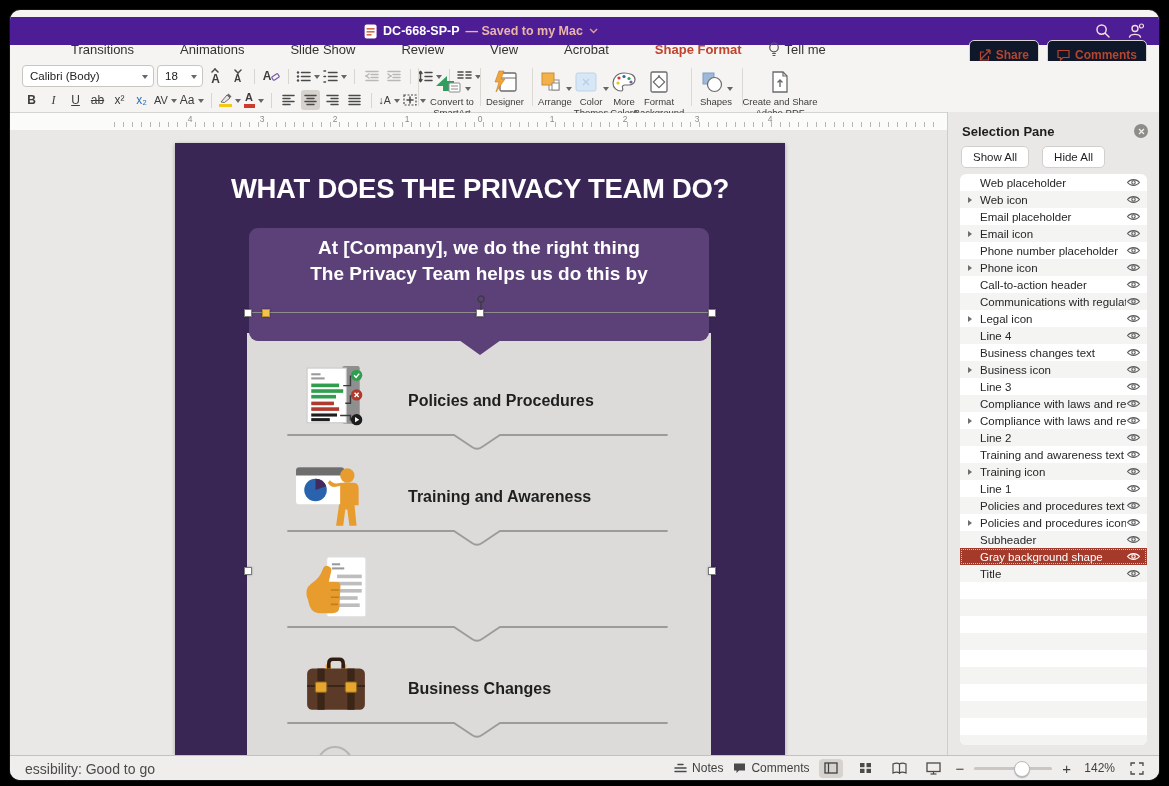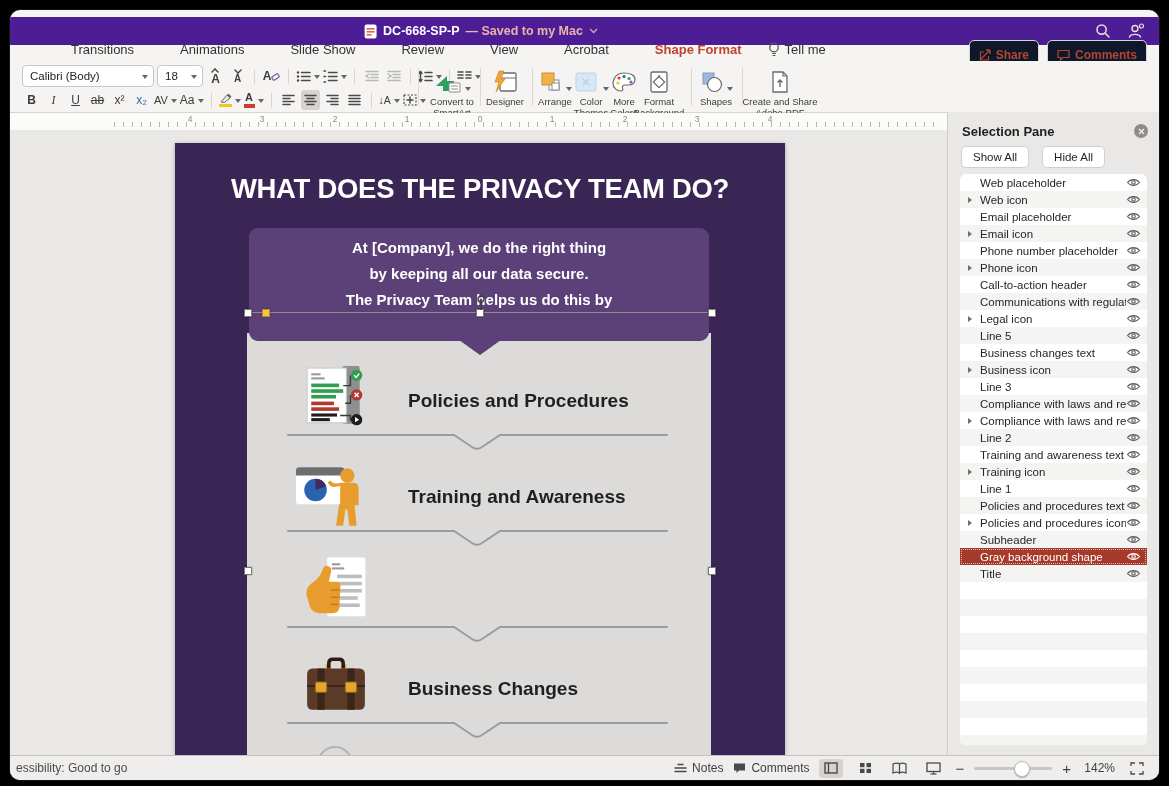--- a/index.html
+++ b/index.html
@@ -52,25 +52,25 @@
   .canvas{position:absolute;left:0;top:120px;width:937px;height:625px;background:#e9e8e6;}
   .slide{position:absolute;left:165px;top:13px;width:610px;height:612px;background:#392655;
     overflow:hidden;box-shadow:0 1px 4px rgba(0,0,0,.3);}
   .slide-title{position:absolute;left:0;top:30px;width:610px;text-align:center;color:#fff;
     font-size:27.5px;font-weight:bold;letter-spacing:-.3px;}
   .grayshape{position:absolute;left:72px;top:190px;width:464px;height:422px;background:#dcdbda;}
   .subhdr{position:absolute;left:74px;top:85px;width:460px;height:113px;background:#5c4078;border-radius:9px;}
   .subhdr-tri{position:absolute;left:284px;top:197px;width:0;height:0;
     border-left:21px solid transparent;border-right:21px solid transparent;border-top:15px solid #5c4078;}
   .subtxt{position:absolute;left:74px;top:92px;width:460px;text-align:center;color:#fff;
-    font-size:15px;font-weight:bold;line-height:26px;}
+    font-size:19px;font-weight:bold;line-height:26px;}
   .selline{position:absolute;left:72px;top:169px;width:464px;height:0;border-top:1px solid #8d8d8d;}
   .handle{position:absolute;width:6px;height:6px;background:#fff;border:1px solid #7a7a7a;box-shadow:0 0 2px rgba(0,0,0,.4);}
   .handle.yel{background:#f2c24d;border-color:#b5912c;}
-  .item-label{position:absolute;left:233px;transform:translateY(-50%);font-size:19px;font-weight:bold;color:#1f1f1f;}
+  .item-label{position:absolute;left:233px;transform:translateY(-50%);font-size:16px;font-weight:bold;color:#1f1f1f;}
   .sep{position:absolute;left:112px;width:381px;height:20px;}
   .cursor{position:absolute;}
   
   .pane{position:absolute;left:937px;top:102px;width:212px;height:643px;background:#e9e8e6;border-left:1px solid #cfccc9;box-sizing:border-box;}
   .pane-title{position:absolute;left:14px;top:12px;font-size:13px;font-weight:bold;color:#1d1d1d;}
   .pane-close{position:absolute;right:11px;top:12px;width:14px;height:14px;border-radius:50%;background:#8e8c89;
     display:flex;align-items:center;justify-content:center;}
   .pbtns{position:absolute;left:13px;top:34px;display:flex;gap:13px;}
   .pbtn{background:#fff;border:1px solid #d2cfcc;border-radius:5px;height:20px;padding:0 11px;
     font-size:11.5px;color:#1f1f1f;display:flex;align-items:center;}
@@ -79,21 +79,21 @@
   .prow:nth-child(even){background:#f4f4f3;}
   .plbl{flex:1;white-space:nowrap;overflow:hidden;}
   .pchev{position:absolute;left:8px;top:5.5px;width:0;height:0;border-top:3.2px solid transparent;
     border-bottom:3.2px solid transparent;border-left:4.5px solid #6e6e6e;}
   .prow.sel{background:#a53a2a !important;color:#fff;outline:1px dotted rgba(255,255,255,.65);outline-offset:-2px;}
   .prow.sel .eye path,.prow.sel .eye circle{stroke:#fff;}
   .eye{width:15px;height:11px;flex:none;}
   .eye path,.eye circle{stroke:#5d5d5d;fill:none;stroke-width:1.1;}
   
   .statusbar{position:absolute;left:0;right:0;top:745px;height:25px;background:#efeeec;border-top:1px solid #c4c2bf;}
-  .sb-left{position:absolute;left:6px;top:5px;font-size:12px;color:#4a4a4a;}
+  .sb-left{position:absolute;left:15px;top:5px;font-size:14px;color:#4a4a4a;}
   .sb-right{position:absolute;right:10px;top:0;height:24px;display:flex;align-items:center;gap:10px;}
   .sb-item{display:flex;align-items:center;gap:5px;font-size:12px;color:#3f3f3f;}
   .vbtn{display:flex;align-items:center;justify-content:center;width:24px;height:19px;border-radius:4px;}
   .track{width:78px;height:3px;background:#c9c6c3;border-radius:2px;position:relative;}
   .thumb{position:absolute;left:40px;top:-6px;width:14px;height:14px;border-radius:50%;background:#fff;
     border:1px solid #bcb9b6;box-shadow:0 1px 1px rgba(0,0,0,.25);}
   .zoomtxt{font-size:12px;color:#3f3f3f;min-width:34px;text-align:right;}
 </style>
 </head>
 <body>
@@ -457,21 +457,20 @@
 
   <div class="canvas">
     <div class="slide">
       <div class="slide-title">WHAT DOES THE PRIVACY TEAM DO?</div>
 
       <div class="grayshape"></div>
       <div class="subhdr"></div>
       <div class="subhdr-tri"></div>
       <div class="subtxt">
         <div>At [Company], we do the right thing</div>
-        <div>by keeping all our data secure.</div>
         <div>The Privacy Team helps us do this by</div>
       </div>
 
       <svg style="position:absolute;left:128px;top:222px" width="66" height="66" viewBox="0 0 64 64">
         <rect x="38" y="1" width="17" height="56" rx="2" fill="#8f8f8f"></rect>
         <rect x="4" y="3" width="38" height="53" fill="#fff" stroke="#c9c9c9"></rect>
         <rect x="8" y="8" width="9" height="2" fill="#9a9a9a"></rect>
           <rect x="8" y="12" width="13" height="2" fill="#9a9a9a"></rect>
         <rect x="8" y="18" width="27" height="3.5" fill="#2f9e4f"></rect>
           <rect x="8" y="23.5" width="31" height="3.5" fill="#2f9e4f"></rect>
@@ -632,21 +631,21 @@
         </div>
       <div class="prow">
           <span class="pchev"></span>
           <span class="plbl">Legal icon</span>
           <svg class="eye" viewBox="0 0 15 11">
             <path d="M1.5 5.5 C4.5 1.6 10.5 1.6 13.5 5.5 C10.5 9.4 4.5 9.4 1.5 5.5 Z"></path>
             <circle cx="7.5" cy="5.5" r="1.7"></circle>
           </svg>
         </div>
       <div class="prow">
-          <span class="plbl">Line 5</span>
+          <span class="plbl">Line 4</span>
           <svg class="eye" viewBox="0 0 15 11">
             <path d="M1.5 5.5 C4.5 1.6 10.5 1.6 13.5 5.5 C10.5 9.4 4.5 9.4 1.5 5.5 Z"></path>
             <circle cx="7.5" cy="5.5" r="1.7"></circle>
           </svg>
         </div>
       <div class="prow">
           <span class="plbl">Business changes text</span>
           <svg class="eye" viewBox="0 0 15 11">
             <path d="M1.5 5.5 C4.5 1.6 10.5 1.6 13.5 5.5 C10.5 9.4 4.5 9.4 1.5 5.5 Z"></path>
             <circle cx="7.5" cy="5.5" r="1.7"></circle>

